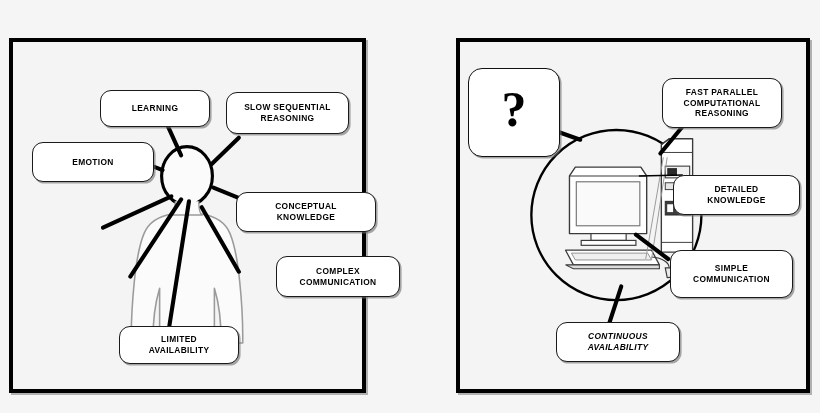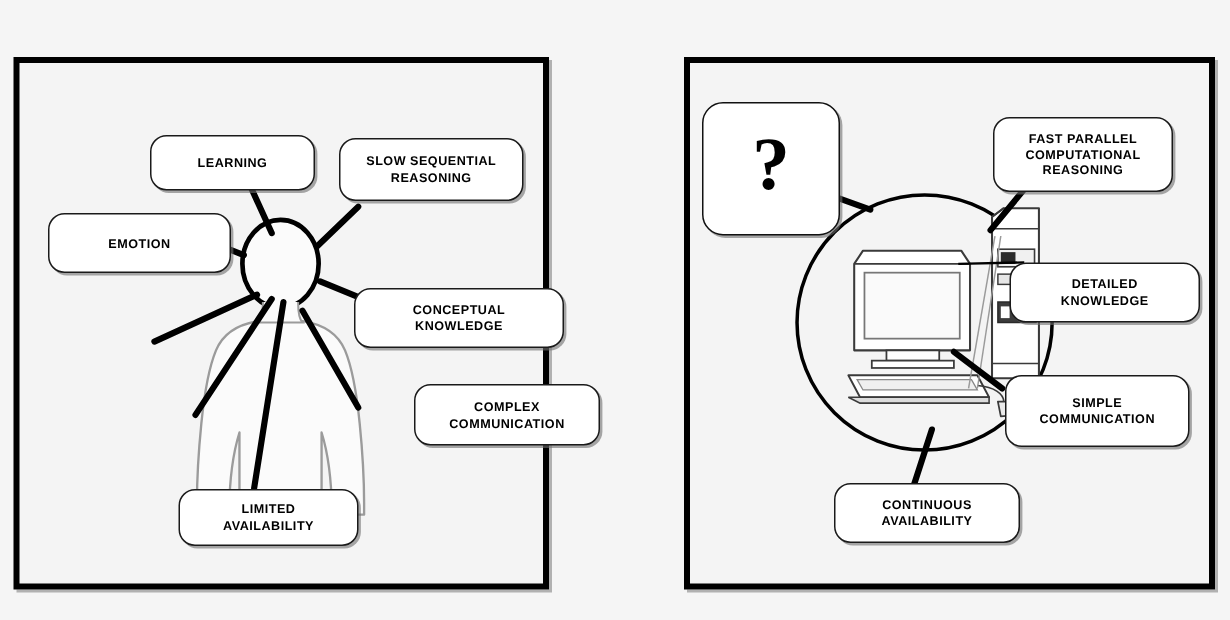--- a/index.html
+++ b/index.html
@@ -203,17 +203,17 @@
     <div class="callout" id="c-fast-parallel" style="left:202px; top:36px; width:120px; height:50px;">FAST PARALLEL
 COMPUTATIONAL
 REASONING</div>
 
     <div class="callout" id="c-detailed-knowledge" style="left:213px; top:133px; width:127px; height:40px;">DETAILED
 KNOWLEDGE</div>
 
     <div class="callout" id="c-simple-comm" style="left:210px; top:208px; width:123px; height:48px;">SIMPLE
 COMMUNICATION</div>
 
-    <div class="callout" id="c-continuous-avail" style="left:96px; top:280px; width:124px; height:40px;">CONTINUOUS
+    <div class="callout" id="c-continuous-avail" style="left:96px; top:280px; width:124px; height:40px;font-style:italic;">CONTINUOUS
 AVAILABILITY</div>
   </div>
 
 </div>
 
 </body></html>

